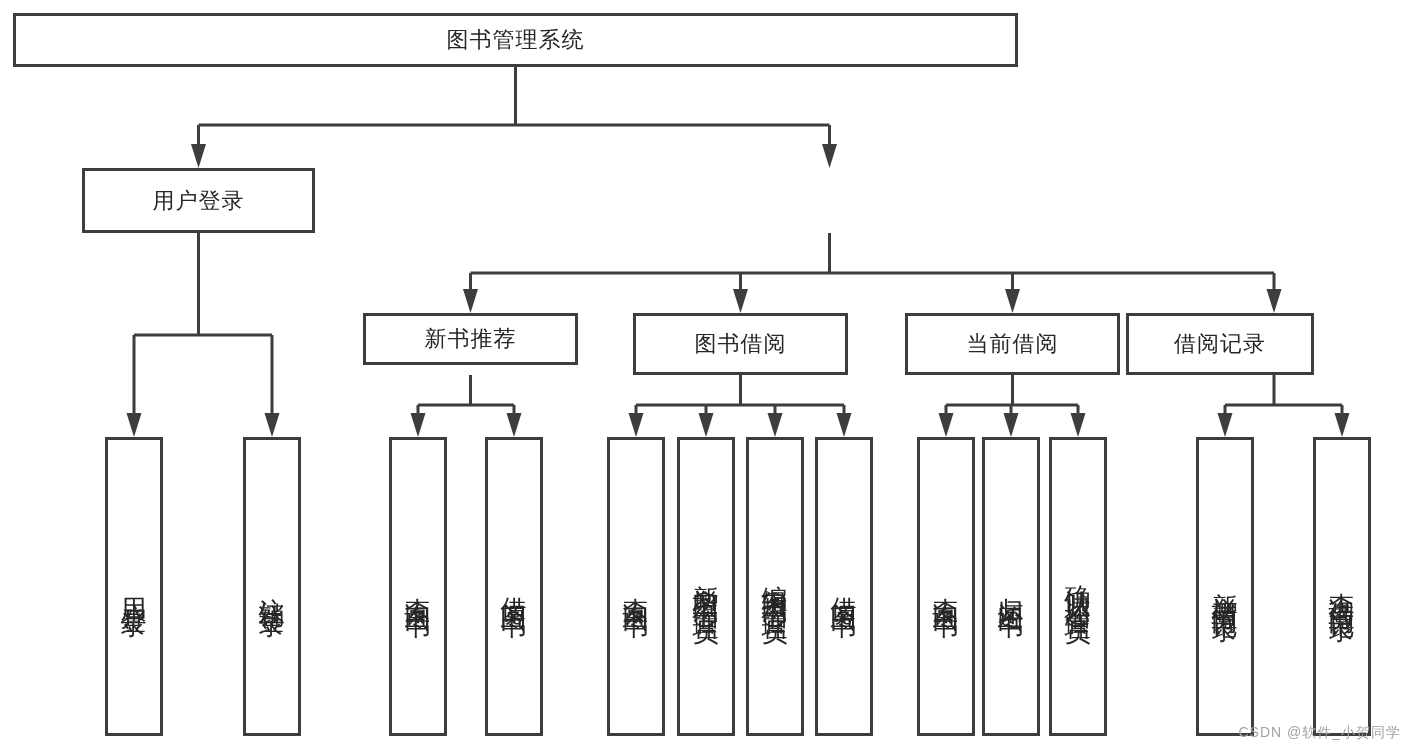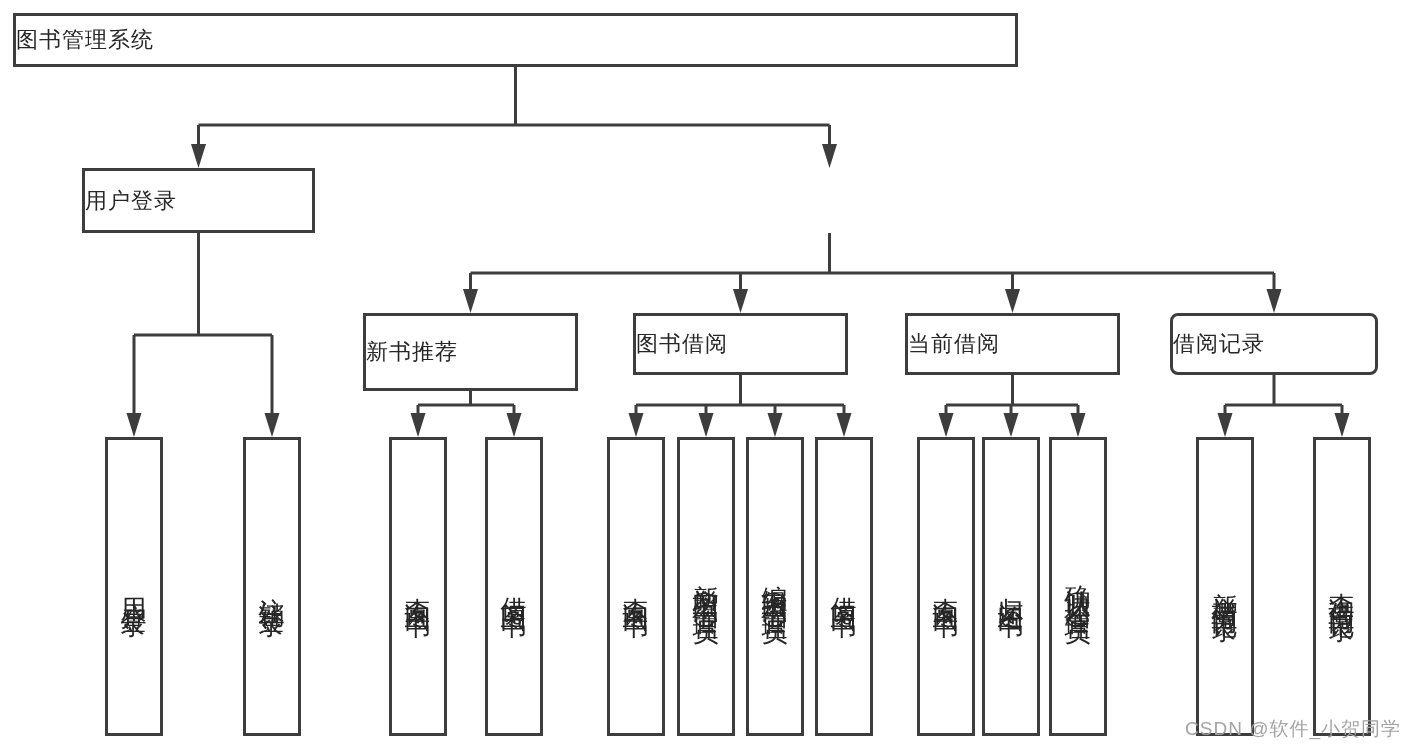--- a/index.html
+++ b/index.html
@@ -5,35 +5,35 @@
   html,body { margin:0; padding:0; background:#ffffff; }
   #canvas {
     position:relative; width:1405px; height:747px; background:#ffffff;
     font-family:"Liberation Sans","DejaVu Sans",sans-serif; overflow:hidden;
   }
   #wires { position:absolute; left:0; top:0; width:1405px; height:747px; }
   #wires path { stroke:#3d3d3d; stroke-width:3; fill:none; }
   #wires polygon { fill:#3d3d3d; stroke:none; }
   .hbox {
     position:absolute; box-sizing:border-box; border:3px solid #3d3d3d; background:#ffffff;
-    display:flex; align-items:center; justify-content:flex-start;
+    display:flex; align-items:center; justify-content:center;
     font-size:22px; color:#262626; letter-spacing:1px; z-index:2;
   }
   .vbox {
     position:absolute; box-sizing:border-box; top:437px; width:58px; height:299px;
     border:3px solid #3d3d3d; background:#ffffff;
     display:flex; align-items:center; justify-content:center; z-index:2;
   }
   .vtext {
     writing-mode:vertical-rl; text-orientation:mixed;
     font-size:26px; line-height:1; letter-spacing:5px; color:#262626;
   }
   .watermark {
     position:absolute; right:4px; bottom:5px; z-index:3;
-    font-size:19px; color:#a3a3a3; letter-spacing:1px;
+    font-size:14px; color:#a3a3a3; letter-spacing:1px;
   }
 </style>
 </head>
 <body>
 
 <div id="canvas">
 
   <svg id="wires" viewBox="0 0 1405 747">
 
     <path d="M515.5 67 V125 M198.5 125 H829.5 M198.5 125 V146 M829.5 125 V146"></path>
@@ -71,30 +71,30 @@
   </svg>
 
   <div class="hbox" style="left:13px; top:13px; width:1005px; height:54px;">
     <span>图书管理系统</span>
   </div>
 
   <div class="hbox" style="left:82px; top:168px; width:233px; height:65px;">
     <span>用户登录</span>
   </div>
 
-  <div class="hbox" style="left:363px; top:313px; width:215px; height:78px;">
+  <div class="hbox" style="left:363px; top:313px; width:215px; height:52px;">
     <span>新书推荐</span>
   </div>
   <div class="hbox" style="left:905px; top:313px; width:215px; height:62px;">
     <span>当前借阅</span>
   </div>
   <div class="hbox" style="left:633px; top:313px; width:215px; height:62px;">
     <span>图书借阅</span>
   </div>
-  <div class="hbox" style="left:1170px; top:313px; width:208px; height:62px;border-radius:8px;">
+  <div class="hbox" style="left:1126px; top:313px; width:188px; height:62px;">
     <span>借阅记录</span>
   </div>
 
   <div class="vbox" style="left:105px;">
     <span class="vtext">用户登录</span>
   </div>
   <div class="vbox" style="left:243px;">
     <span class="vtext">注销登录</span>
   </div>
 

